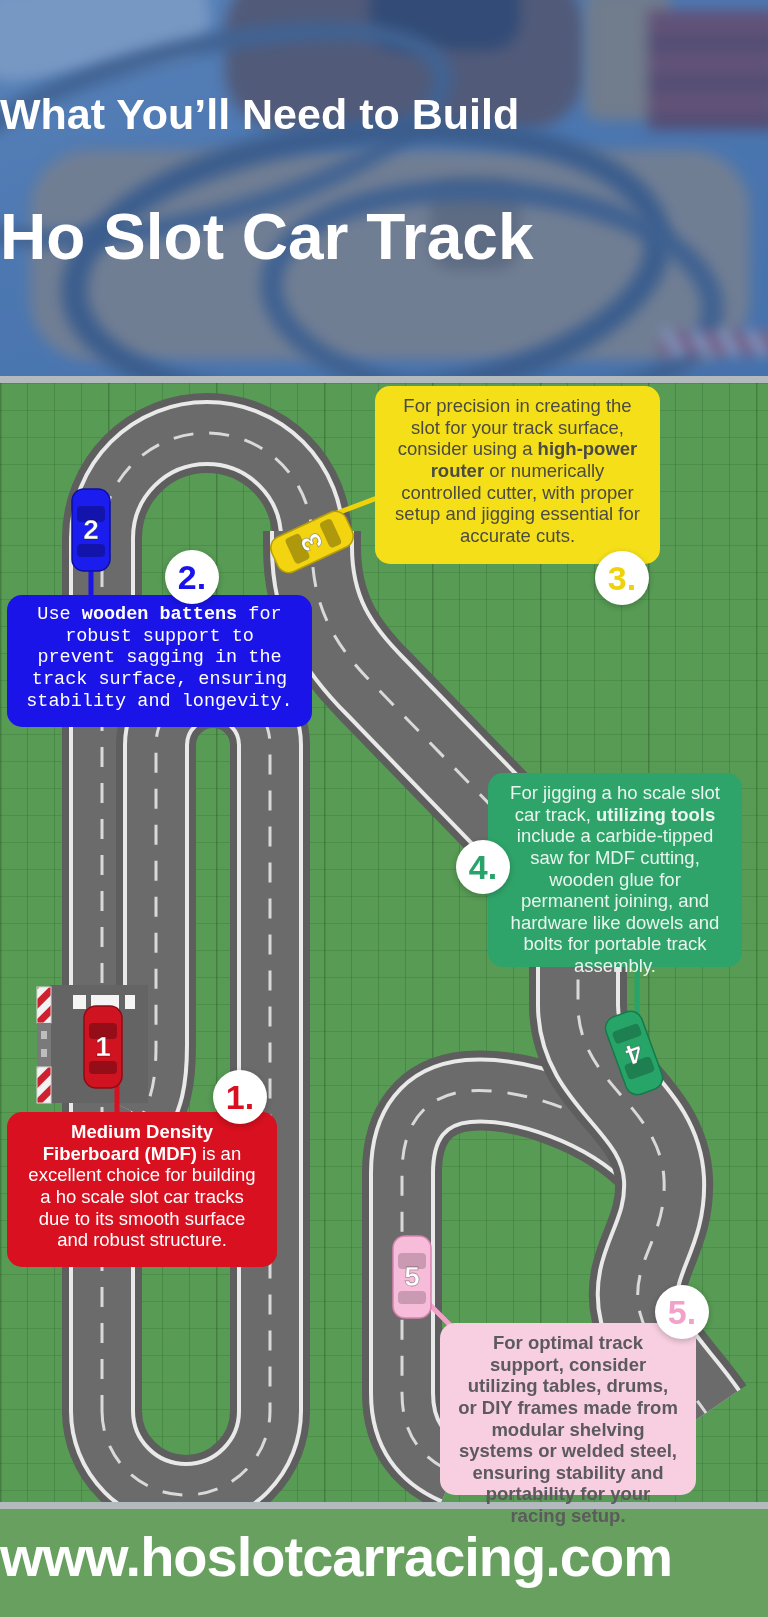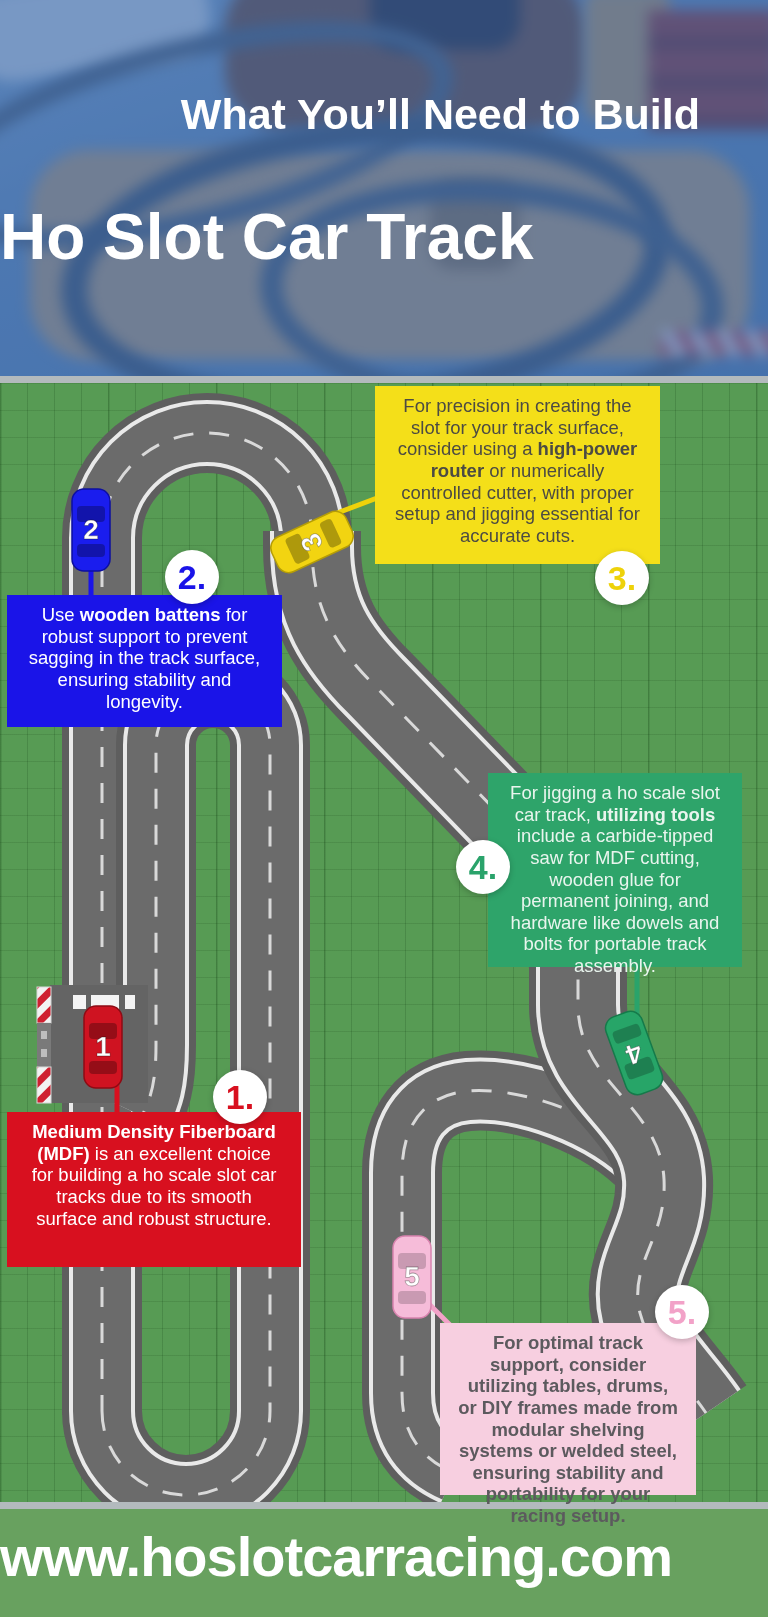--- a/index.html
+++ b/index.html
@@ -15,43 +15,43 @@
   .ph-cushion{left:370px;top:-40px;width:150px;height:90px;background:#2e2a33;border-radius:30px;}
   .ph-pillar{left:585px;top:-10px;width:85px;height:130px;background:#caa368;border-radius:14px;}
   .ph-shelf{left:648px;top:10px;width:130px;height:120px;background:repeating-linear-gradient(#a23a34 0 26px,#7d2d2a 26px 40px);}
   .ph-desert{left:30px;top:150px;width:720px;height:210px;background:#c9a87a;border-radius:60px;}
   .ph-rock{left:430px;top:180px;width:90px;height:90px;background:#9a7a50;border-radius:24px;}
   .ph-trk1{left:60px;top:120px;width:560px;height:240px;border:26px solid #44566b;border-radius:50%;background:transparent;transform:rotate(-6deg);}
   .ph-trk2{left:260px;top:180px;width:420px;height:190px;border:22px solid #4d5f73;border-radius:50%;transform:rotate(4deg);}
   .ph-trk3{left:-80px;top:40px;width:500px;height:150px;border:20px solid #526478;border-radius:50%;transform:rotate(-14deg);}
   .ph-stripe{left:660px;top:330px;width:120px;height:26px;background:repeating-linear-gradient(60deg,#c44 0 12px,#eee 12px 24px);}
   .hdr-overlay{position:absolute;left:0;top:0;width:768px;height:376px;background:rgba(53,99,165,0.60);}
-  .hdr-kicker{position:absolute;left:0;top:90px;width:700px;text-align:right;color:#fff;
+  .hdr-kicker{position:absolute;left:0;top:90px;width:700px;text-align:left;color:#fff;
               font-size:43px;font-weight:bold;letter-spacing:0px;}
   .hdr-title{position:absolute;left:0;top:200px;width:768px;text-align:left;color:#fff;
              font-size:64px;font-weight:bold;}
   .hdr-divider{position:absolute;left:0;top:376px;width:768px;height:7px;background:#b3babd;}
 
   
   .field{position:absolute;left:0;top:383px;width:768px;height:1119px;background-color:#579b54;
     background-image:
       linear-gradient(rgba(10,50,10,0.13) 1px,transparent 1px),
       linear-gradient(90deg,rgba(10,50,10,0.17) 1px,transparent 1px),
       linear-gradient(90deg,rgba(10,50,10,0.12) 2px,transparent 2px);
     background-size:27px 27px,27px 27px,108px 108px;}
   .field svg{position:absolute;left:0;top:0;}
 
   
   .callout{position:absolute;text-align:center;font-size:18.5px;line-height:1.17;
-           padding:9px 18px;box-sizing:border-box;z-index:3;}
+           padding:9px 18px;box-sizing:border-box;z-index:3;border-radius:15px;}
   .callout b{font-weight:bold;}
   .co-3{left:375px;top:386px;width:285px;height:178px;}
-  .co-2{left:7px;top:595px;width:275px;height:132px;}
+  .co-2{left:7px;top:595px;width:305px;height:132px;font-family:Liberation Mono, monospace;}
   .co-4{left:488px;top:773px;width:254px;height:194px;}
-  .co-1{left:7px;top:1112px;width:294px;height:155px;}
+  .co-1{left:7px;top:1112px;width:270px;height:155px;}
   .co-5{left:440px;top:1323px;width:256px;height:172px;}
 
   
   .num-circle{position:absolute;width:54px;height:54px;border-radius:50%;background:#fff;
               display:flex;align-items:center;justify-content:center;font-size:34px;font-weight:bold;
               z-index:4;box-shadow:0 2px 6px rgba(0,0,0,0.22);}
   .nc-1{left:213px;top:1070px;}
   .nc-2{left:165px;top:550px;}
   .nc-3{left:595px;top:551px;}
   .nc-4{left:456px;top:840px;}

